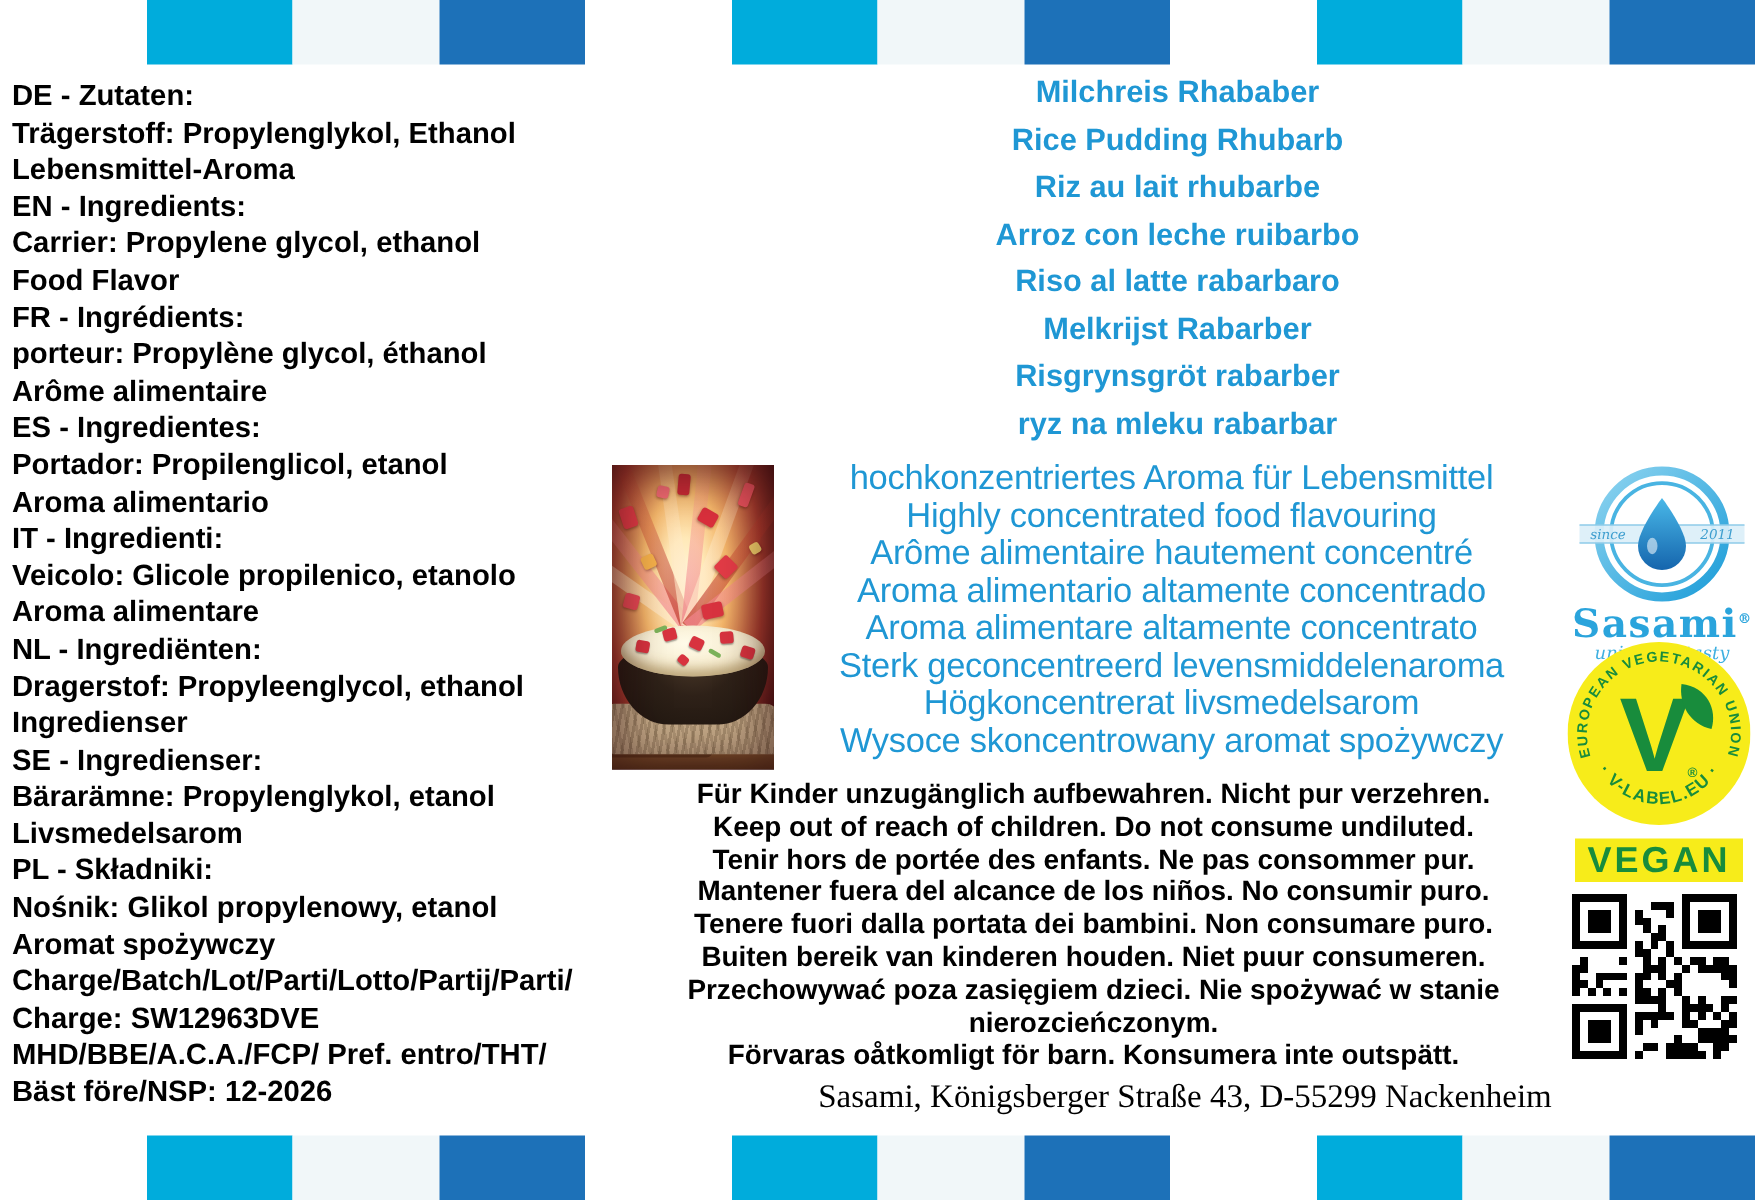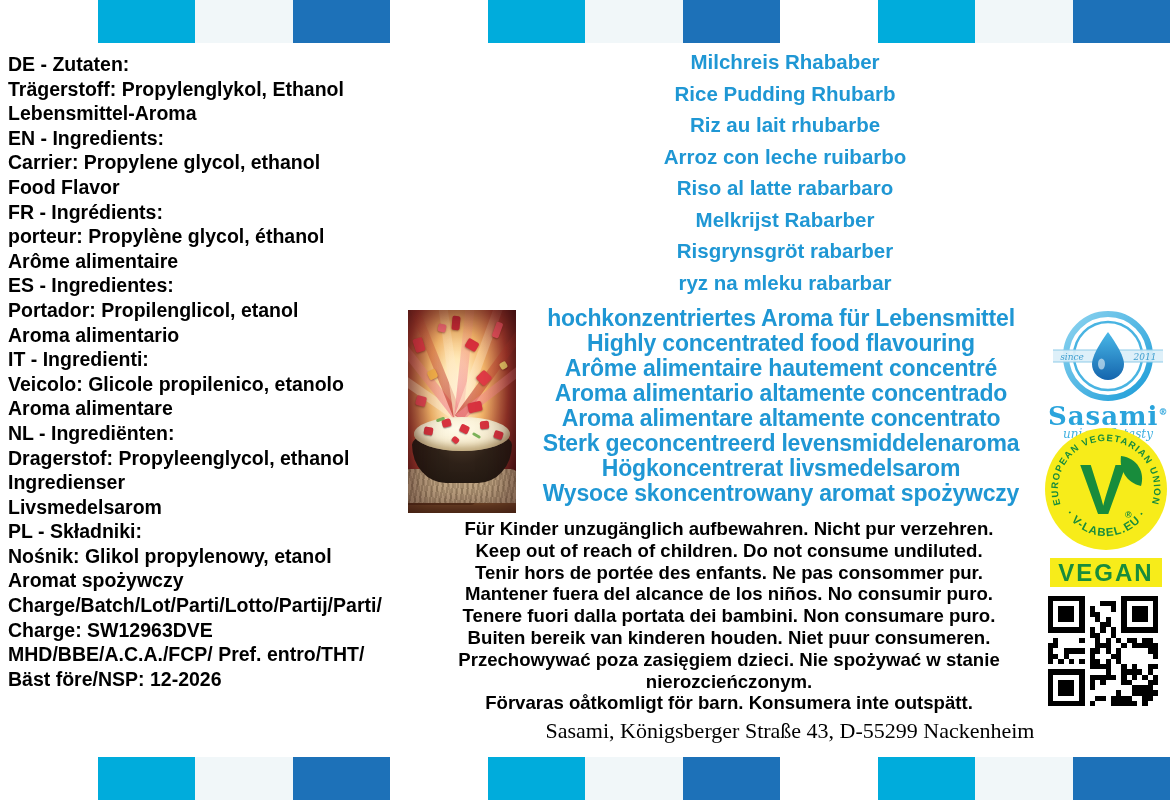--- a/index.html
+++ b/index.html
@@ -19,21 +19,21 @@
   
   .ingredients{position:absolute;left:8px;top:52px;color:#000;font-weight:bold;
     font-size:19.5px;line-height:24.6px;}
   .ingredients .line{white-space:nowrap;}
   
   .product-names{position:absolute;left:420px;top:46px;width:730px;text-align:center;
     color:var(--accent-blue,#1F97D4);font-weight:bold;font-size:20.5px;line-height:31.5px;}
   .product-names .line{white-space:nowrap;}
   
   .concentrated{position:absolute;left:512px;top:306px;width:538px;text-align:center;
-    color:var(--accent-blue,#1F97D4);font-weight:bold;font-size:23px;line-height:25px;
+    color:var(--accent-blue,#1F97D4);font-weight:normal;font-size:23px;line-height:25px;
     letter-spacing:-0.2px;}
   .concentrated .line{white-space:nowrap;}
   
   .warnings{position:absolute;left:415px;top:518px;width:628px;text-align:center;
     color:#000;font-weight:bold;font-size:18.6px;line-height:21.8px;}
   
   .address{position:absolute;left:410px;top:718px;width:760px;text-align:center;
     font-family:"Liberation Serif",serif;font-size:22px;color:#000;}
   
   .photo{position:absolute;left:408px;top:310px;width:108px;height:203px;overflow:hidden;
@@ -132,20 +132,22 @@
       <div class="line">Arôme alimentaire</div>
       <div class="line">ES - Ingredientes:</div>
       <div class="line">Portador: Propilenglicol, etanol</div>
       <div class="line">Aroma alimentario</div>
       <div class="line">IT - Ingredienti:</div>
       <div class="line">Veicolo: Glicole propilenico, etanolo</div>
       <div class="line">Aroma alimentare</div>
       <div class="line">NL - Ingrediënten:</div>
       <div class="line">Dragerstof: Propyleenglycol, ethanol</div>
       <div class="line">Ingredienser</div>
+      <div class="line">SE - Ingredienser:</div>
+      <div class="line">Bärarämne: Propylenglykol, etanol</div>
       <div class="line">Livsmedelsarom</div>
       <div class="line">PL - Składniki:</div>
       <div class="line">Nośnik: Glikol propylenowy, etanol</div>
       <div class="line">Aromat spożywczy</div>
       <div class="line">Charge/Batch/Lot/Parti/Lotto/Partij/Parti/</div>
       <div class="line">Charge: SW12963DVE</div>
       <div class="line">MHD/BBE/A.C.A./FCP/ Pref. entro/THT/</div>
       <div class="line">Bäst före/NSP: 12-2026</div>
     </div>
 

